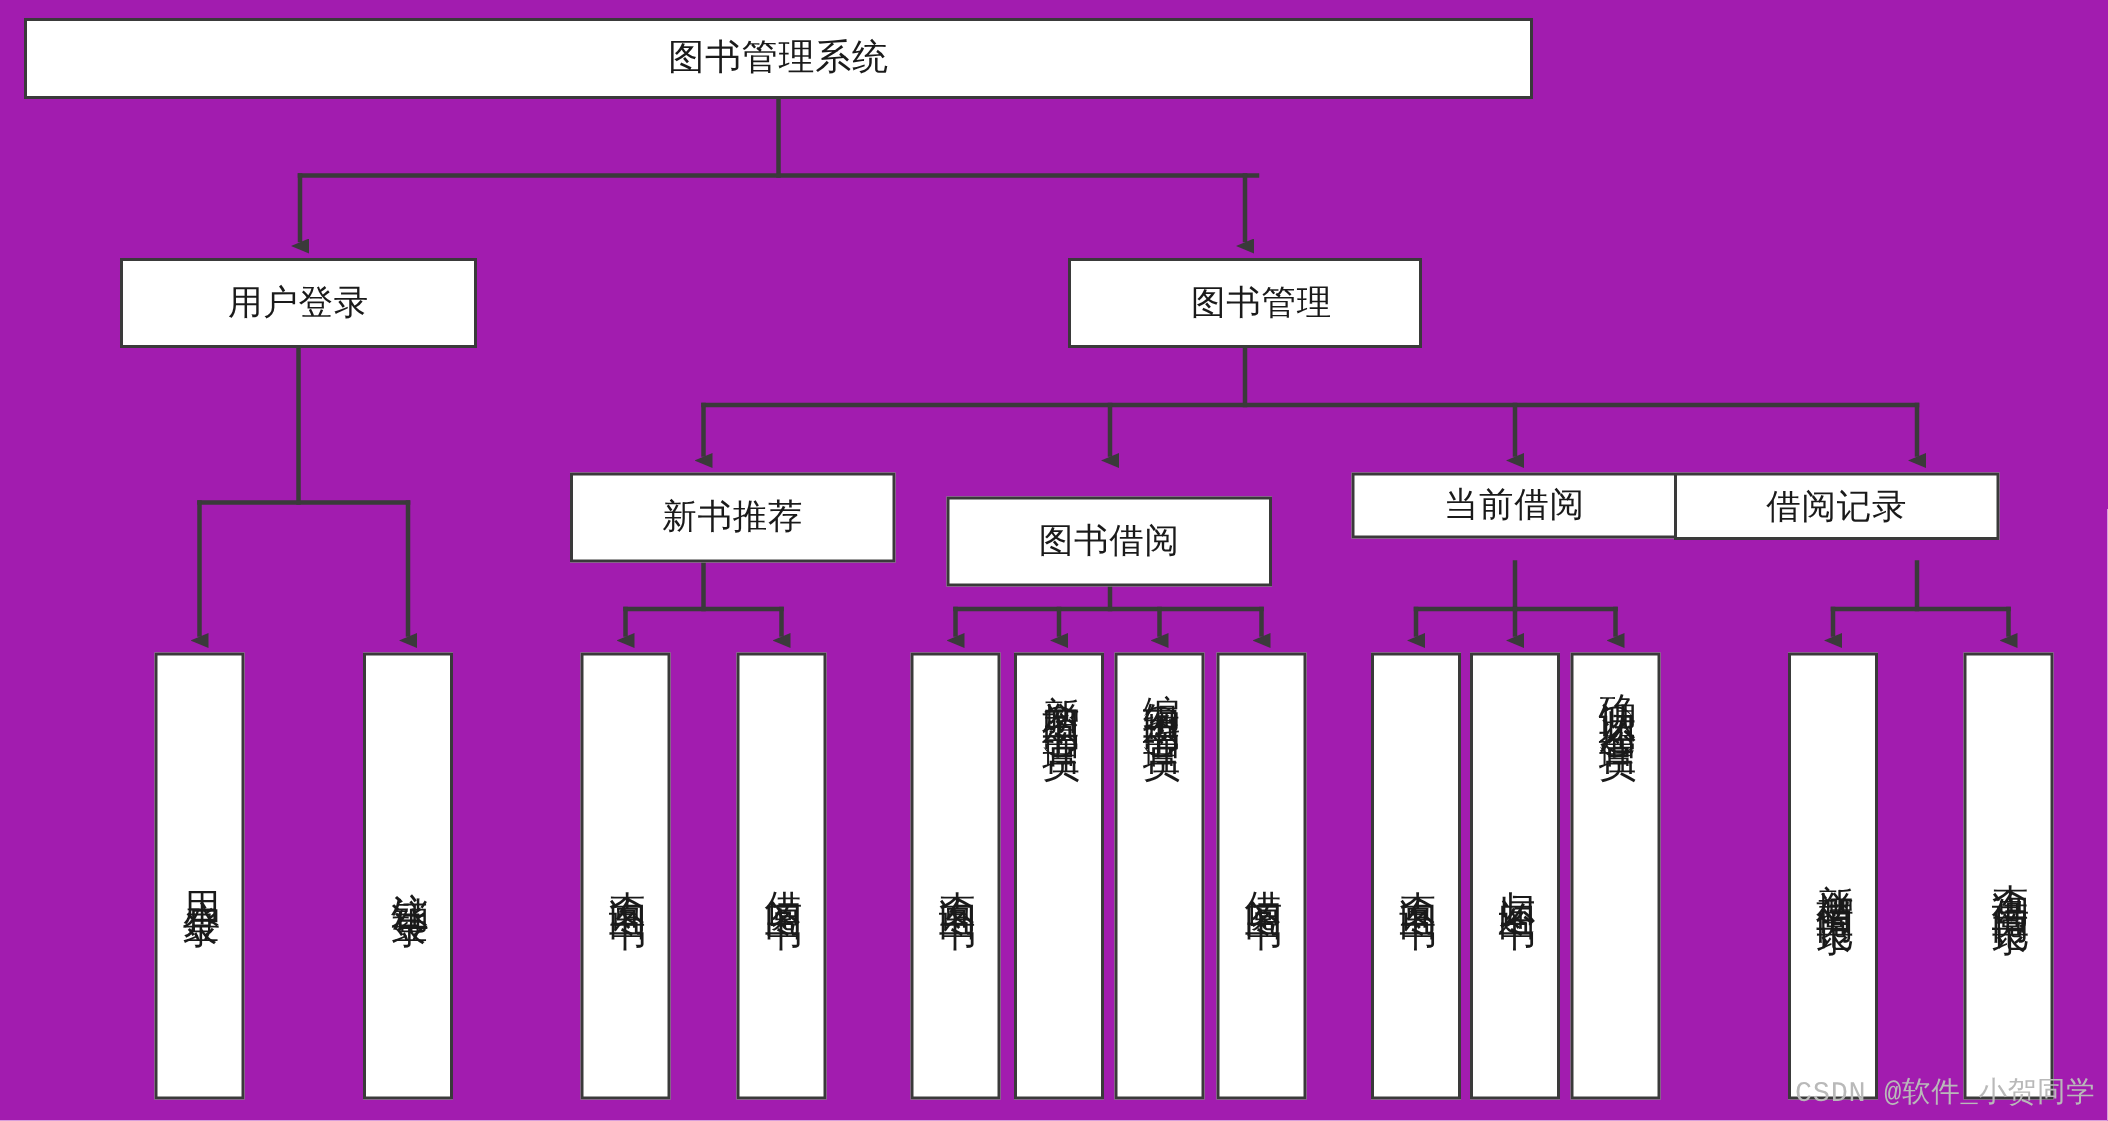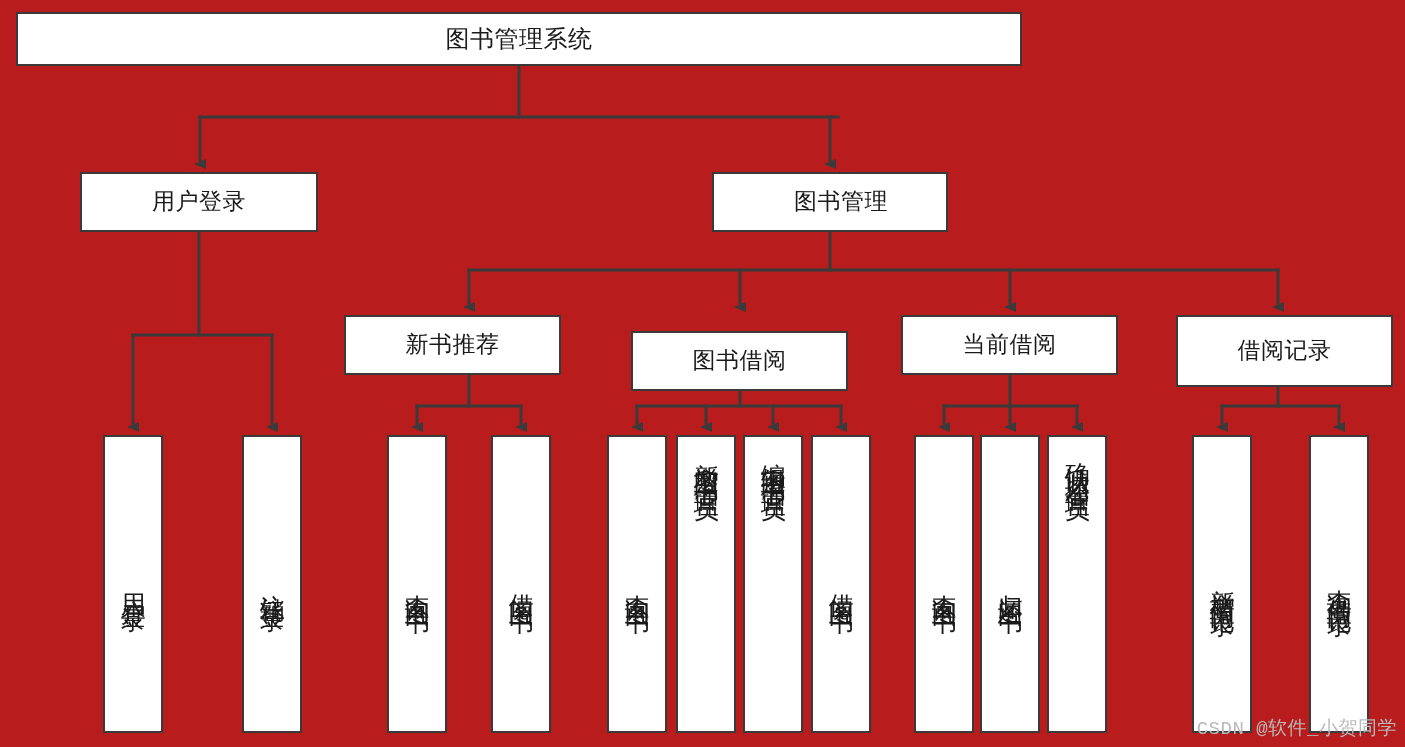--- a/index.html
+++ b/index.html
@@ -8,21 +8,21 @@
     padding: 0;
     background: #ffffff;
   }
   body {
     font-family: "Liberation Sans", "DejaVu Sans", sans-serif;
   }
   #canvas {
     position: relative;
     width: 1405px;
     height: 747px;
-    background: #b91c1c;
+    background: #a21caf;
     overflow: hidden;
   }
   #edges {
     position: absolute;
     left: 0;
     top: 0;
     width: 1405px;
     height: 747px;
     pointer-events: none;
   }
@@ -144,33 +144,33 @@
   </div>
 
   <div class="node horiz" style="left:80px; top:172px; width:238px; height:60px;">
     <span class="label">用户登录</span>
   </div>
 
   <div class="node horiz" style="left:712px; top:172px; width:236px; height:60px;padding-left:22px;">
     <span class="label">图书管理</span>
   </div>
 
-  <div class="node horiz" style="left:344px; top:315px; width:217px; height:60px;">
+  <div class="node horiz" style="left:380px; top:315px; width:217px; height:60px;">
     <span class="label">新书推荐</span>
   </div>
 
   <div class="node horiz" style="left:631px; top:315px; width:217px; height:60px;margin-top:16px;">
     <span class="label">图书借阅</span>
   </div>
 
-  <div class="node horiz" style="left:901px; top:315px; width:217px; height:60px;">
+  <div class="node horiz" style="left:901px; top:315px; width:217px; height:44px;">
     <span class="label">当前借阅</span>
   </div>
 
-  <div class="node horiz" style="left:1176px; top:315px; width:217px; height:72px;">
+  <div class="node horiz" style="left:1116px; top:315px; width:217px; height:45px;">
     <span class="label">借阅记录</span>
   </div>
 
   <div class="node vert centered" style="left:103px; top:435px; width:60px; height:298px;">
     <span class="label">用户登录</span>
   </div>
 
   <div class="node vert centered" style="left:242px; top:435px; width:60px; height:298px;">
     <span class="label">注销登录</span>
   </div>

